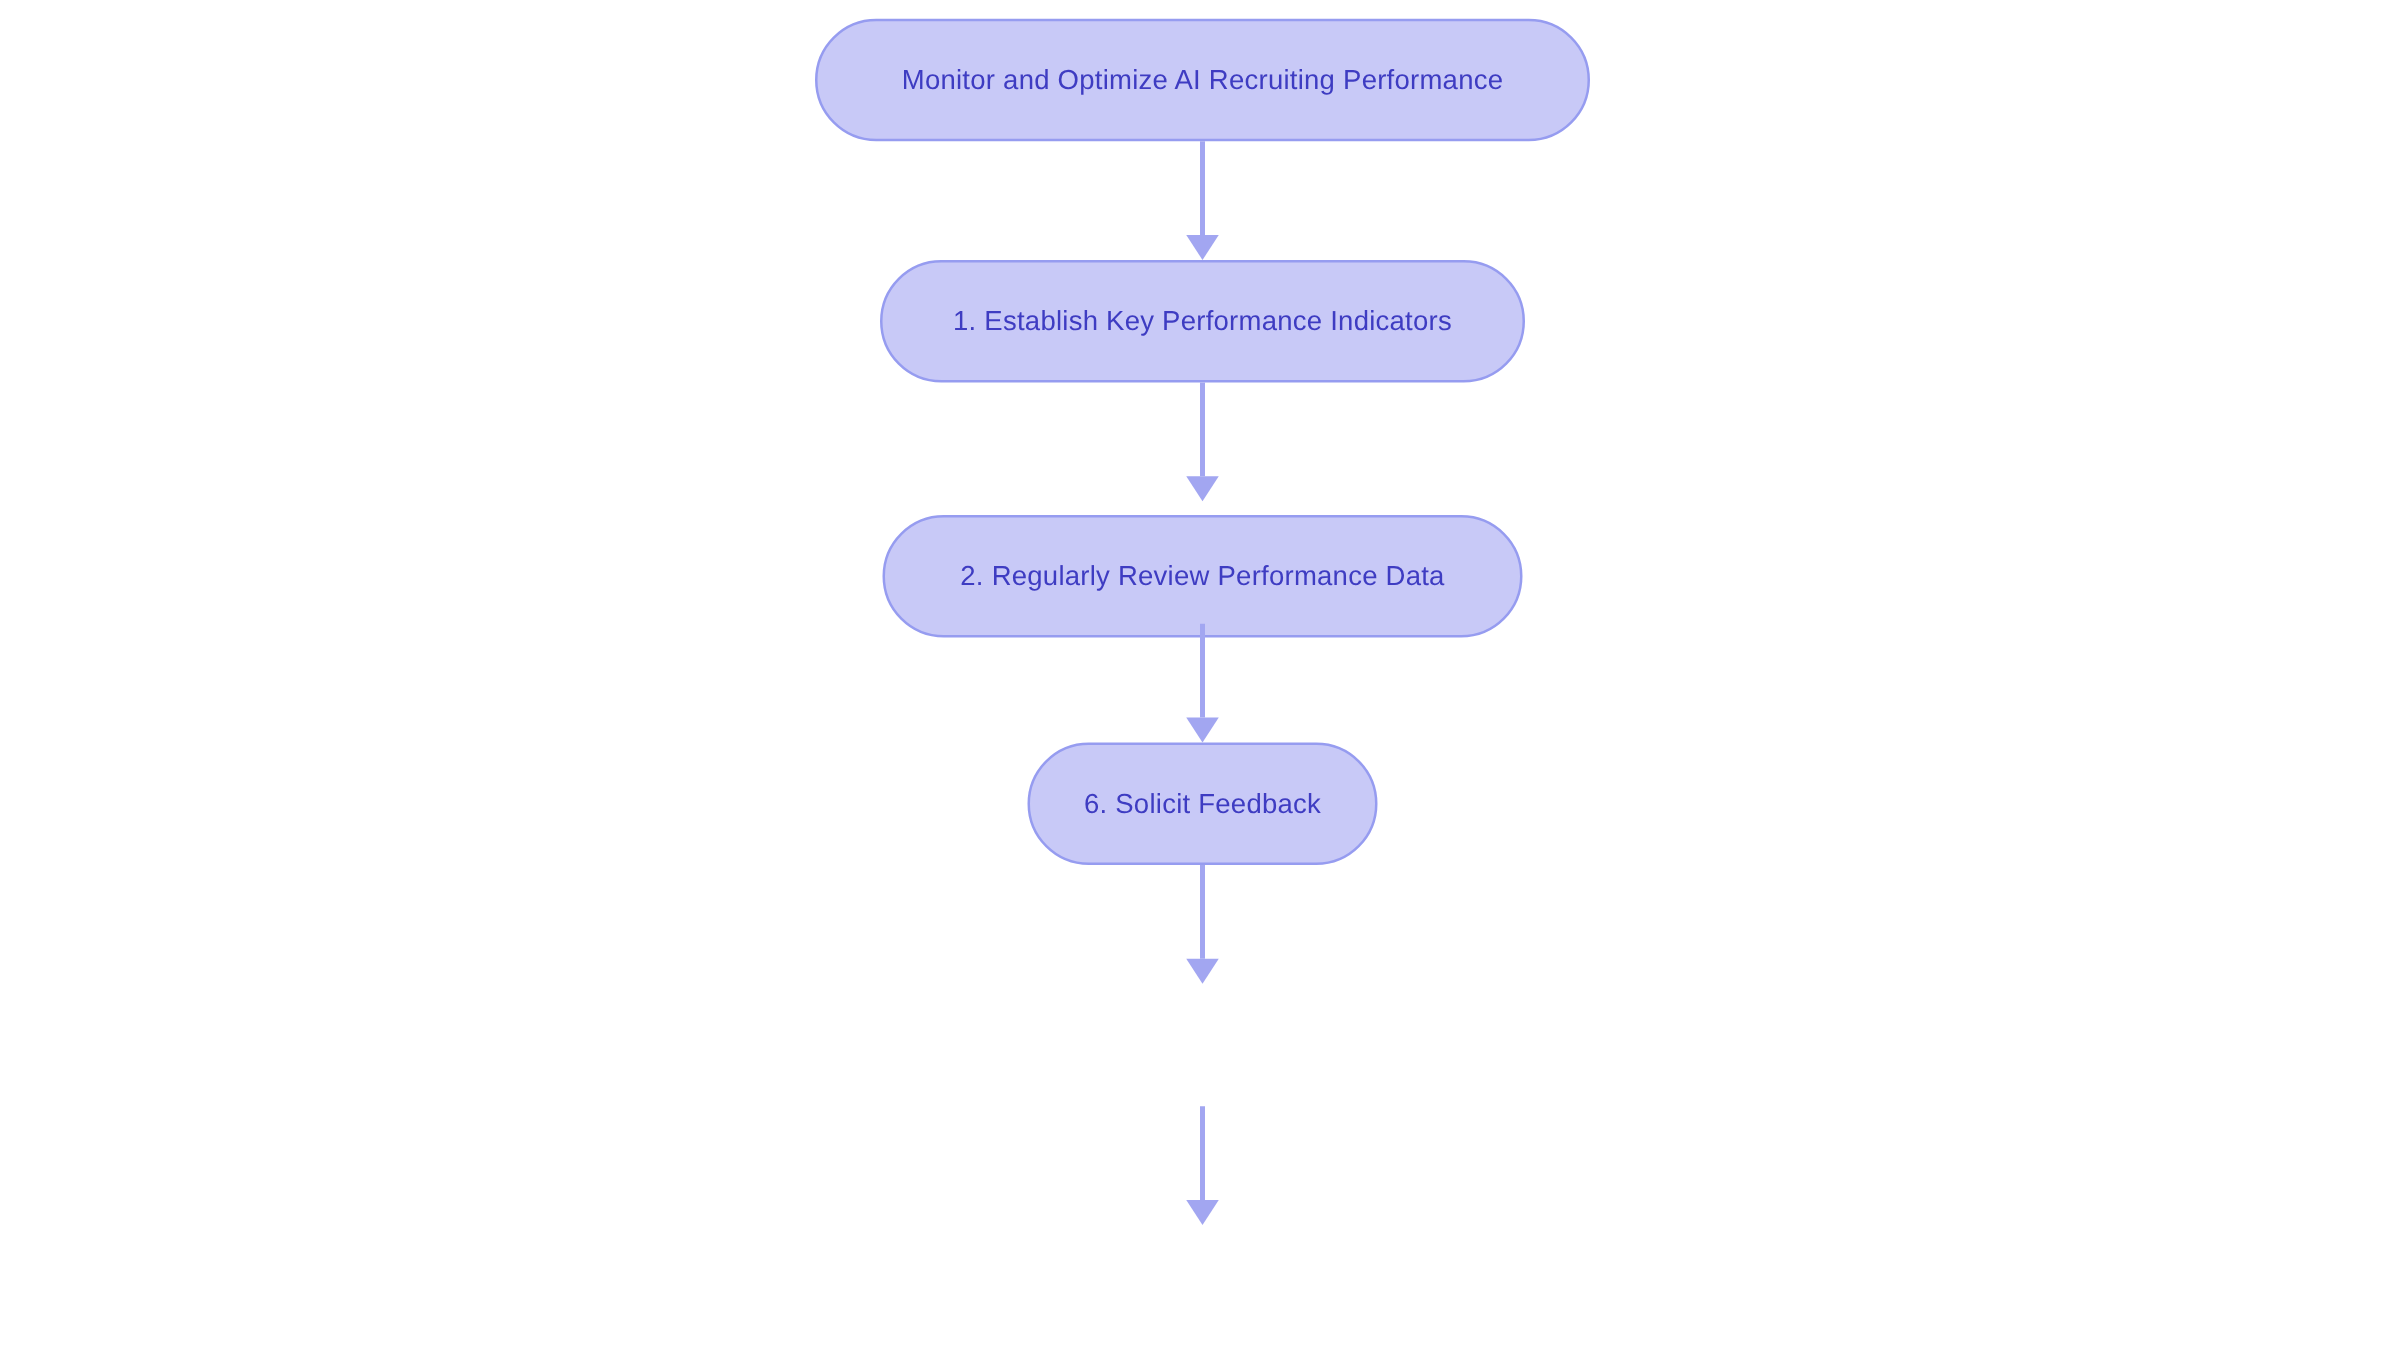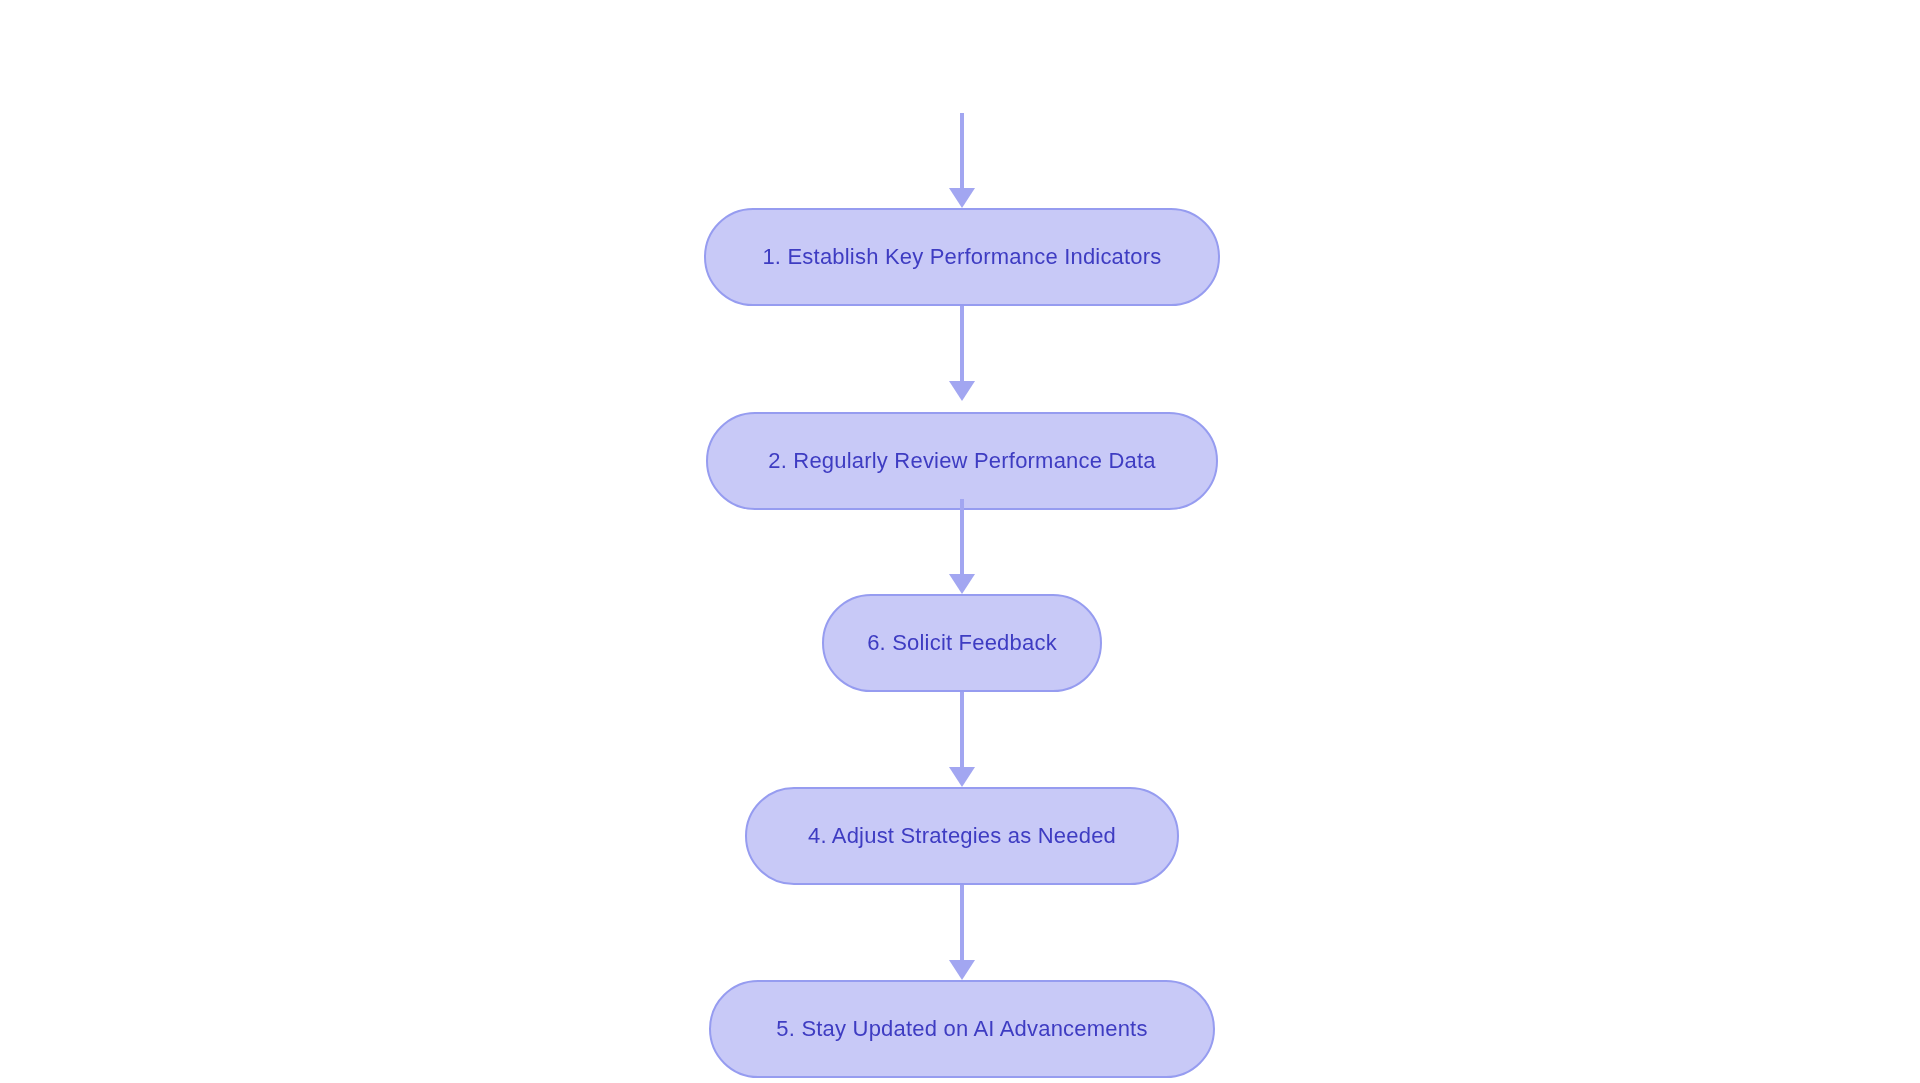--- a/index.html
+++ b/index.html
@@ -46,20 +46,23 @@
     border-left: 13px solid transparent;
     border-right: 13px solid transparent;
     border-top: 20px solid var(--arrow, #a2a6f1);
   }
 </style>
 </head>
 <body>
 
 <div class="canvas">
 
+  <div class="flow-node" style="left:652px; top:15px;  width:620px;">
+    <span>Monitor and Optimize AI Recruiting Performance</span>
+  </div>
 
   <div class="arrow-line" style="top:113px;"></div>
   <div class="arrow-head" style="top:188px;"></div>
 
   <div class="flow-node" style="left:704px; top:208px; width:516px;">
     <span>1. Establish Key Performance Indicators</span>
   </div>
 
   <div class="arrow-line" style="top:306px;"></div>
   <div class="arrow-head" style="top:381px;"></div>
@@ -71,24 +74,18 @@
   <div class="arrow-line" style="top:499px;"></div>
   <div class="arrow-head" style="top:574px;"></div>
 
   <div class="flow-node" style="left:822px; top:594px; width:280px;">
     <span>6. Solicit Feedback</span>
   </div>
 
   <div class="arrow-line" style="top:692px;"></div>
   <div class="arrow-head" style="top:767px;"></div>
 
-  <div class="flow-node" style="left:745px; top:787px; width:434px;">
-    <span>4. Adjust Strategies as Needed</span>
-  </div>
 
   <div class="arrow-line" style="top:885px;"></div>
   <div class="arrow-head" style="top:960px;"></div>
 
-  <div class="flow-node" style="left:709px; top:980px; width:506px;">
-    <span>5. Stay Updated on AI Advancements</span>
-  </div>
 
 </div>
 
 </body></html>

